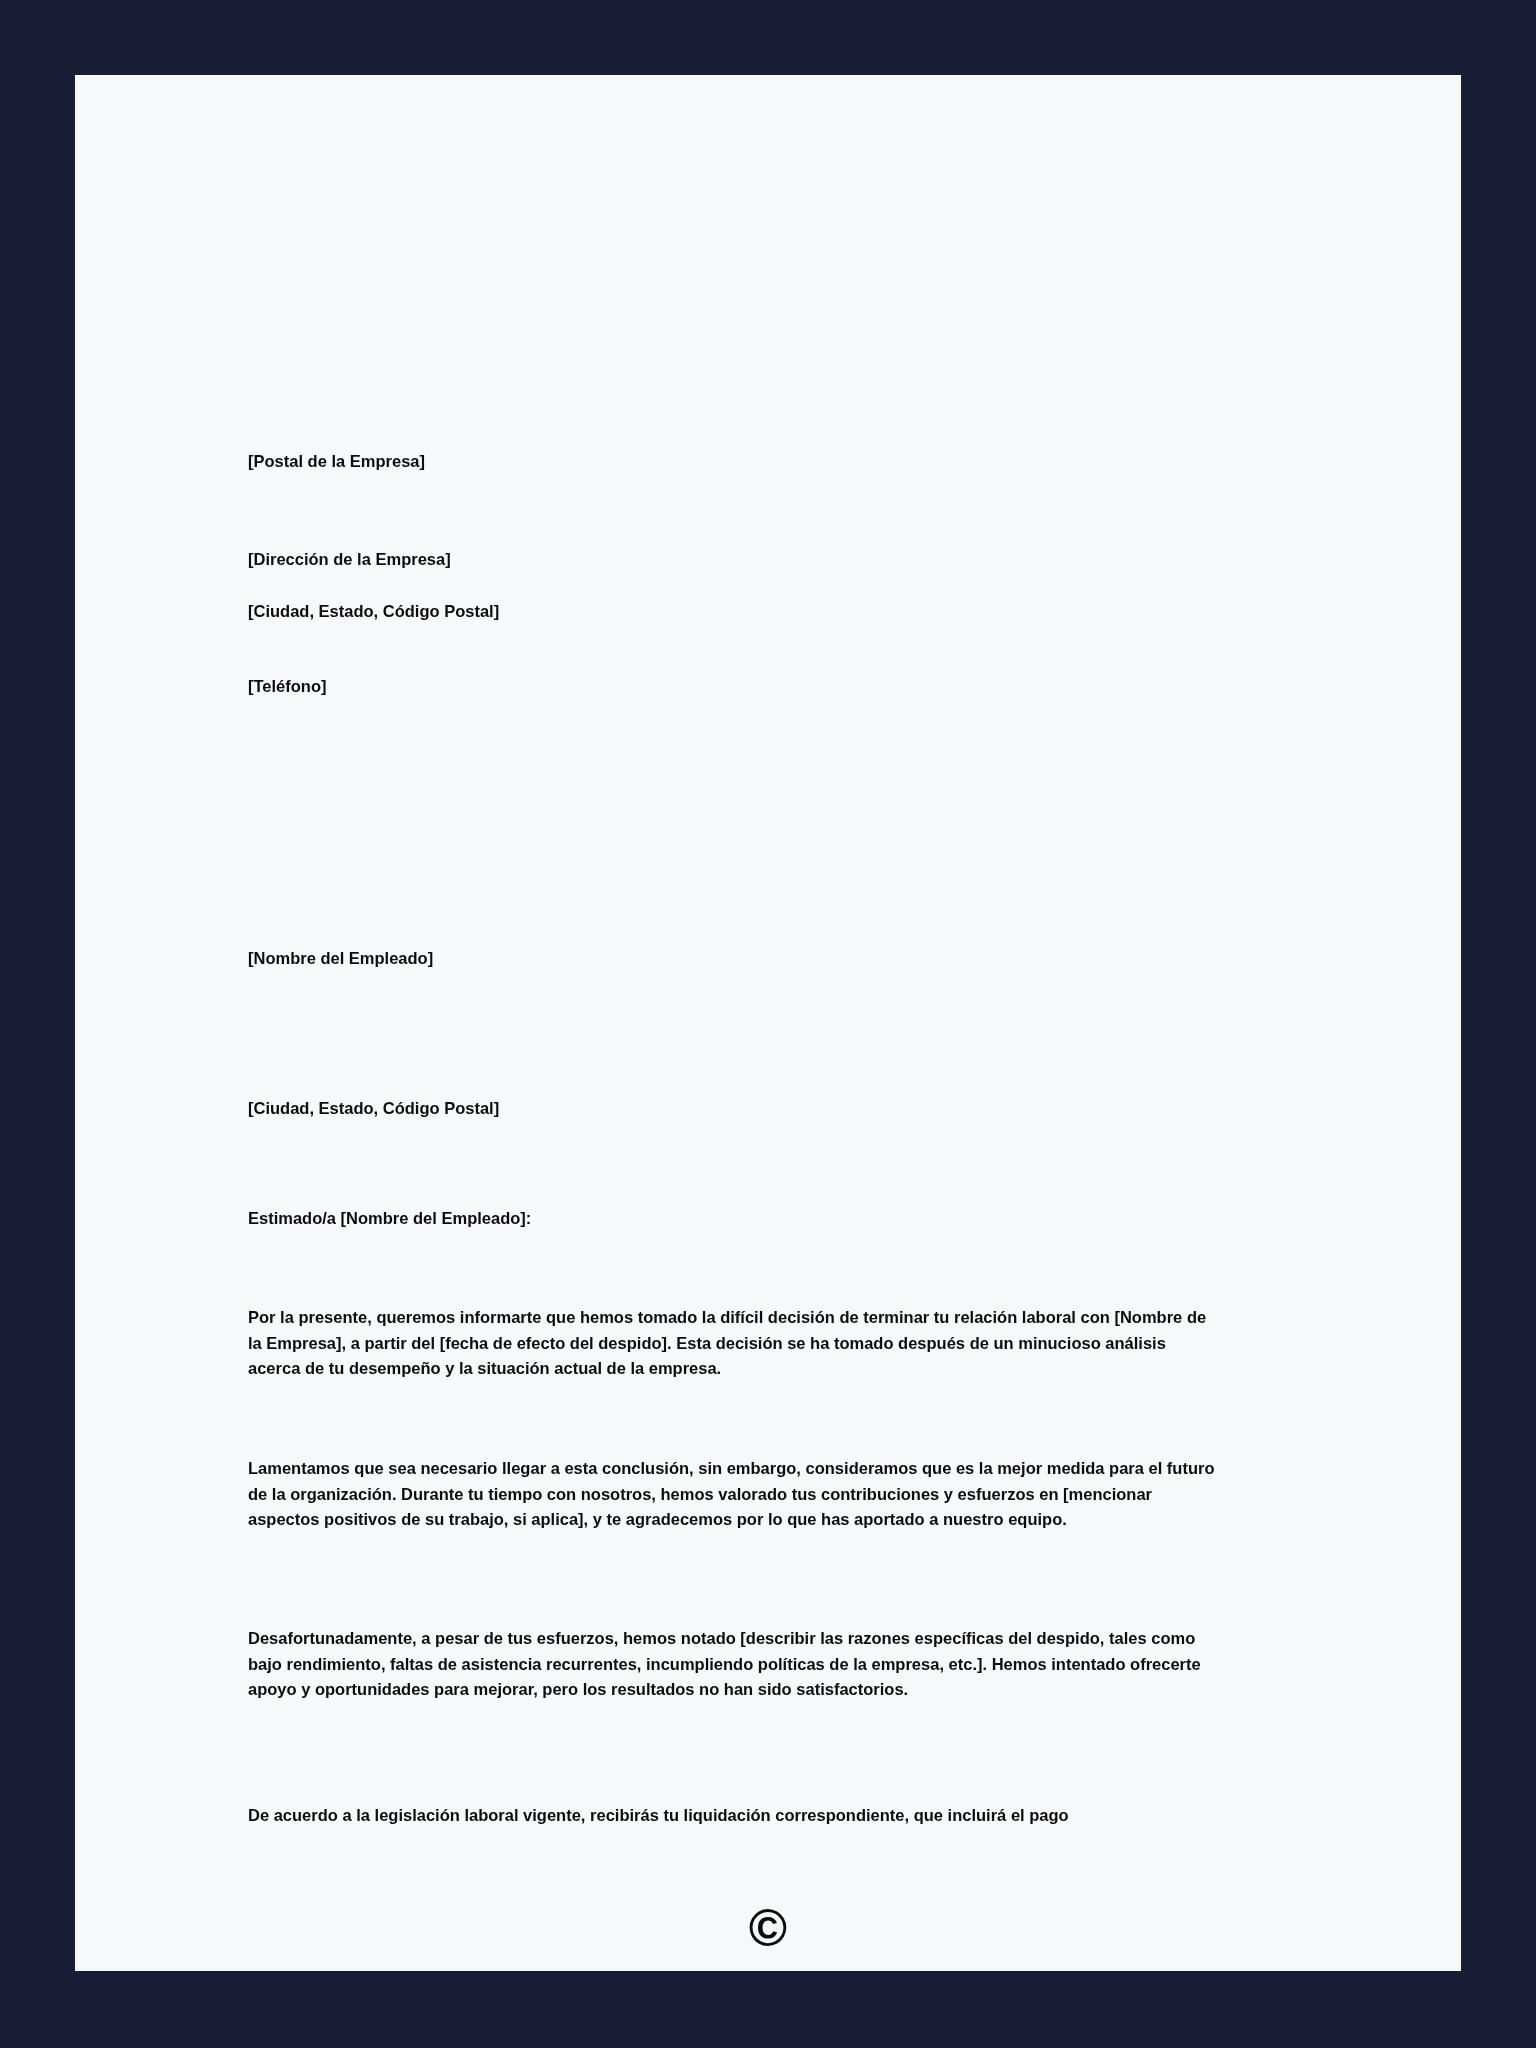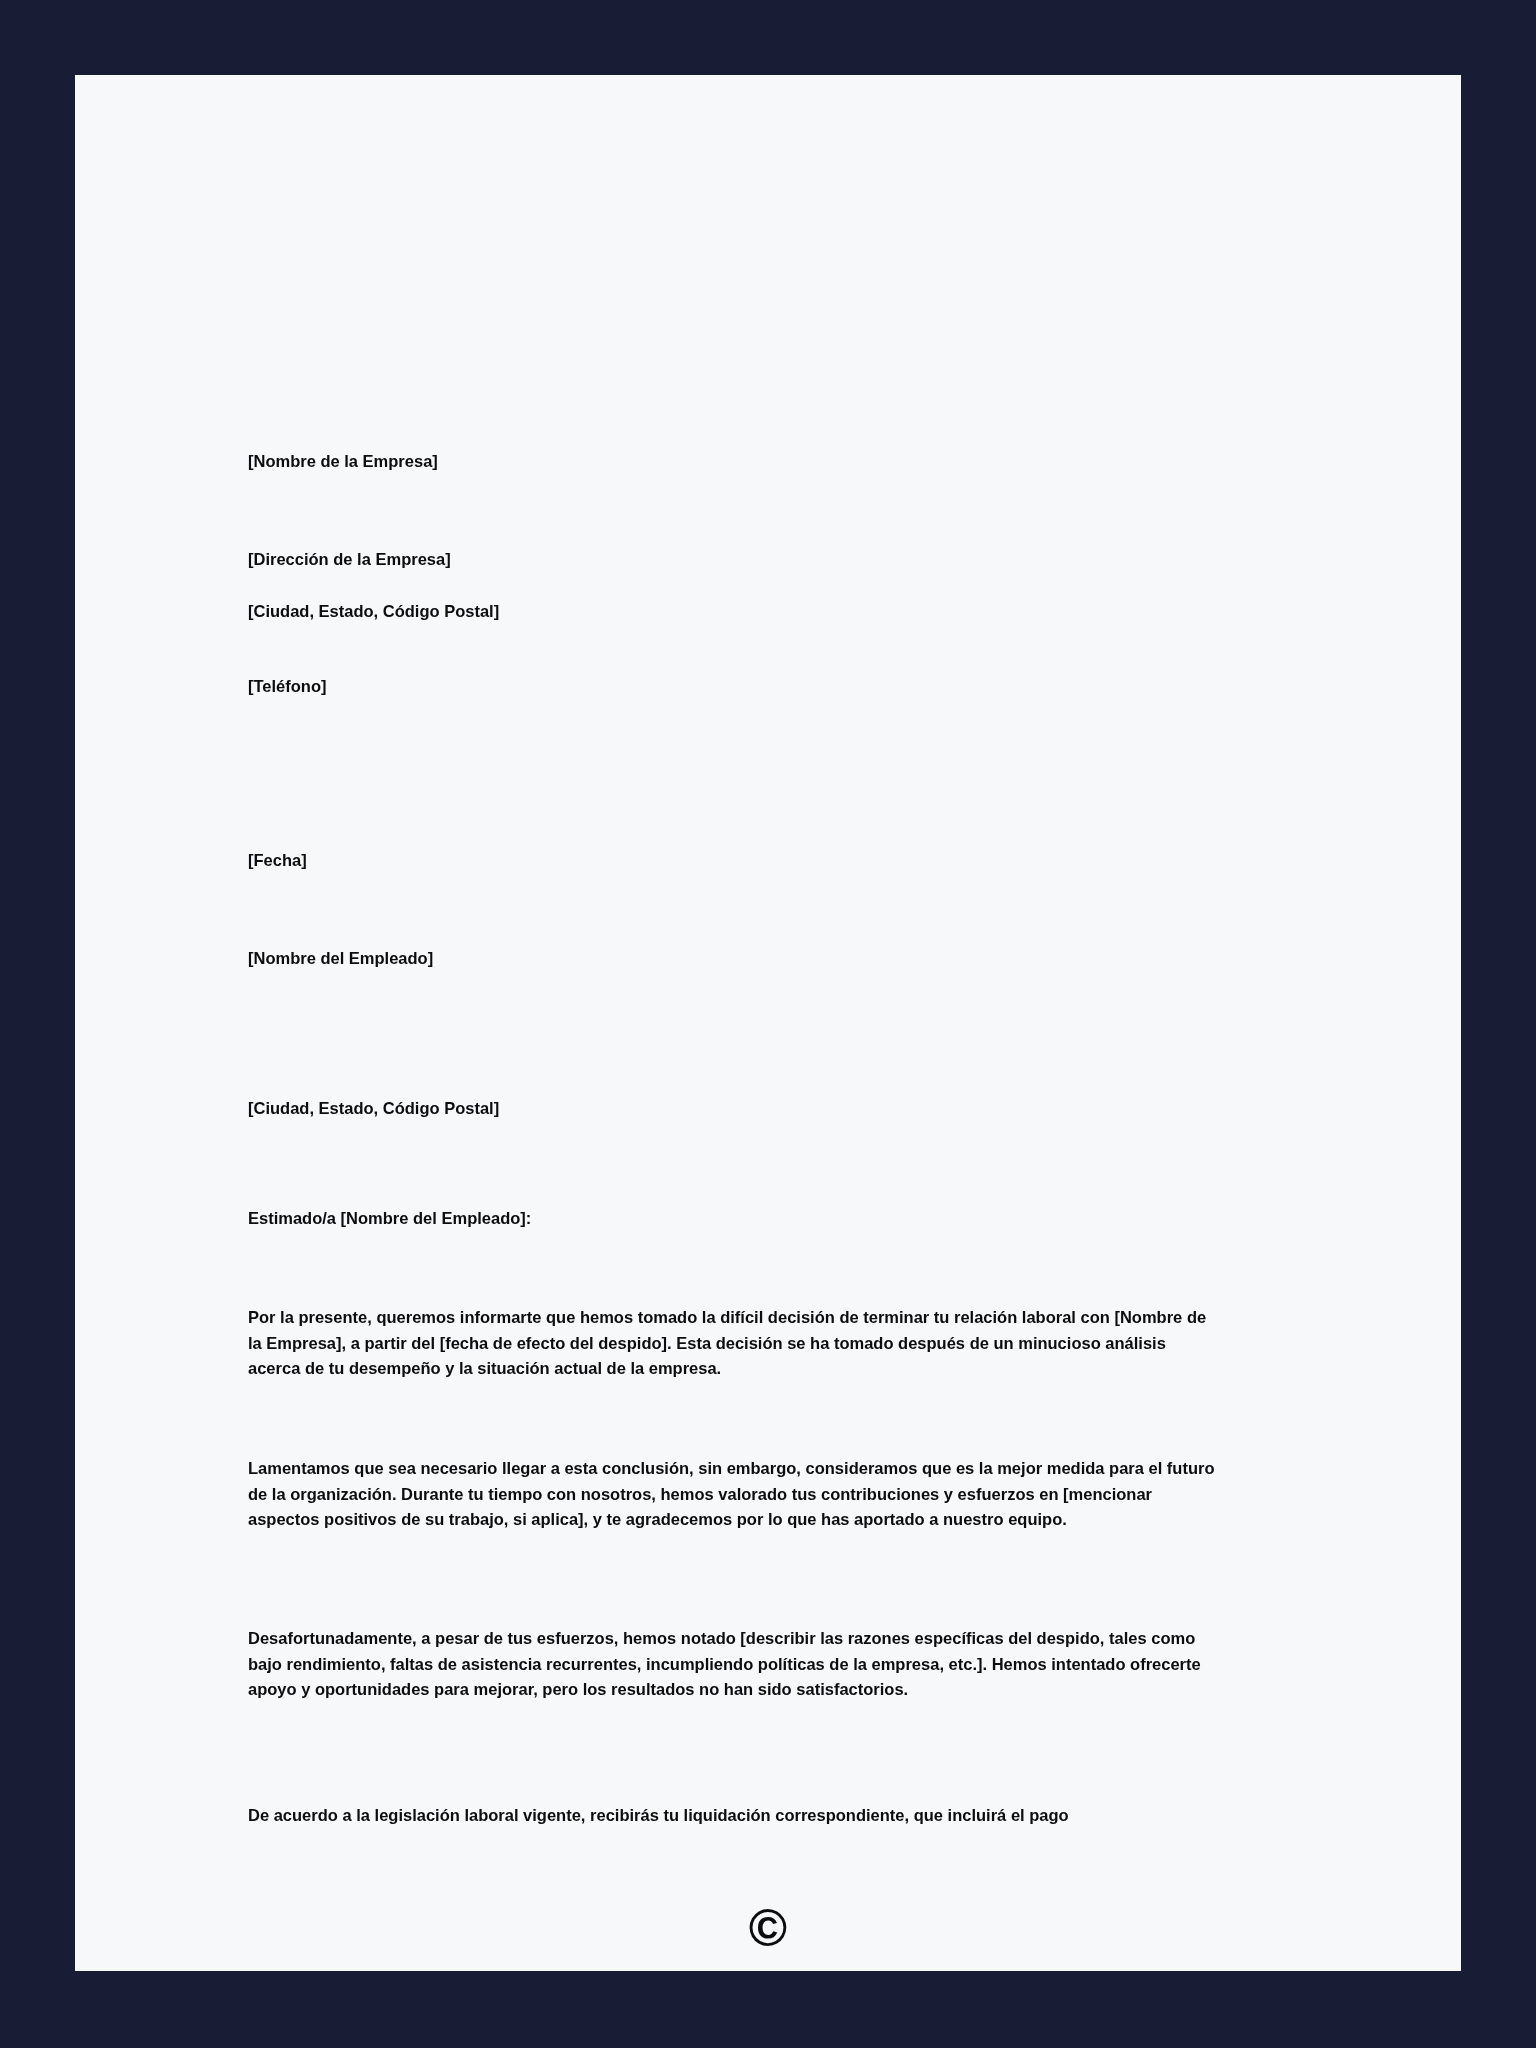--- a/index.html
+++ b/index.html
@@ -56,26 +56,25 @@
     font-weight: 700;
     color: #0d0d10;
   }
 </style>
 </head>
 <body>
 
 <div class="page">
 
 
-  <div class="line" style="top:374px;">[Nombre de la Empresa]</div>
+  <div class="line" style="top:374px;">[Postal de la Empresa]</div>
   <div class="line" style="top:472px;">[Dirección de la Empresa]</div>
   <div class="line" style="top:524px;">[Ciudad, Estado, Código Postal]</div>
   <div class="line" style="top:599px;">[Teléfono]</div>
 
-  <div class="line" style="top:773px;">[Fecha]</div>
 
   <div class="line" style="top:871px;">[Nombre del Empleado]</div>
   <div class="line" style="top:1021px;">[Ciudad, Estado, Código Postal]</div>
 
   <div class="line" style="top:1131px;">Estimado/a [Nombre del Empleado]:</div>
 
   <div class="para" style="top:1230px;">Por la presente, queremos informarte que hemos tomado la difícil decisión de terminar tu relación laboral con [Nombre de la Empresa], a partir del [fecha de efecto del despido]. Esta decisión se ha tomado después de un minucioso análisis acerca de tu desempeño y la situación actual de la empresa.</div>
   <div class="para" style="top:1381px;">Lamentamos que sea necesario llegar a esta conclusión, sin embargo, consideramos que es la mejor medida para el futuro de la organización. Durante tu tiempo con nosotros, hemos valorado tus contribuciones y esfuerzos en [mencionar aspectos positivos de su trabajo, si aplica], y te agradecemos por lo que has aportado a nuestro equipo.</div>
   <div class="para" style="top:1551px;">Desafortunadamente, a pesar de tus esfuerzos, hemos notado [describir las razones específicas del despido, tales como bajo rendimiento, faltas de asistencia recurrentes, incumpliendo políticas de la empresa, etc.]. Hemos intentado ofrecerte apoyo y oportunidades para mejorar, pero los resultados no han sido satisfactorios.</div>
   <div class="para" style="top:1728px;">De acuerdo a la legislación laboral vigente, recibirás tu liquidación correspondiente, que incluirá el pago</div>

